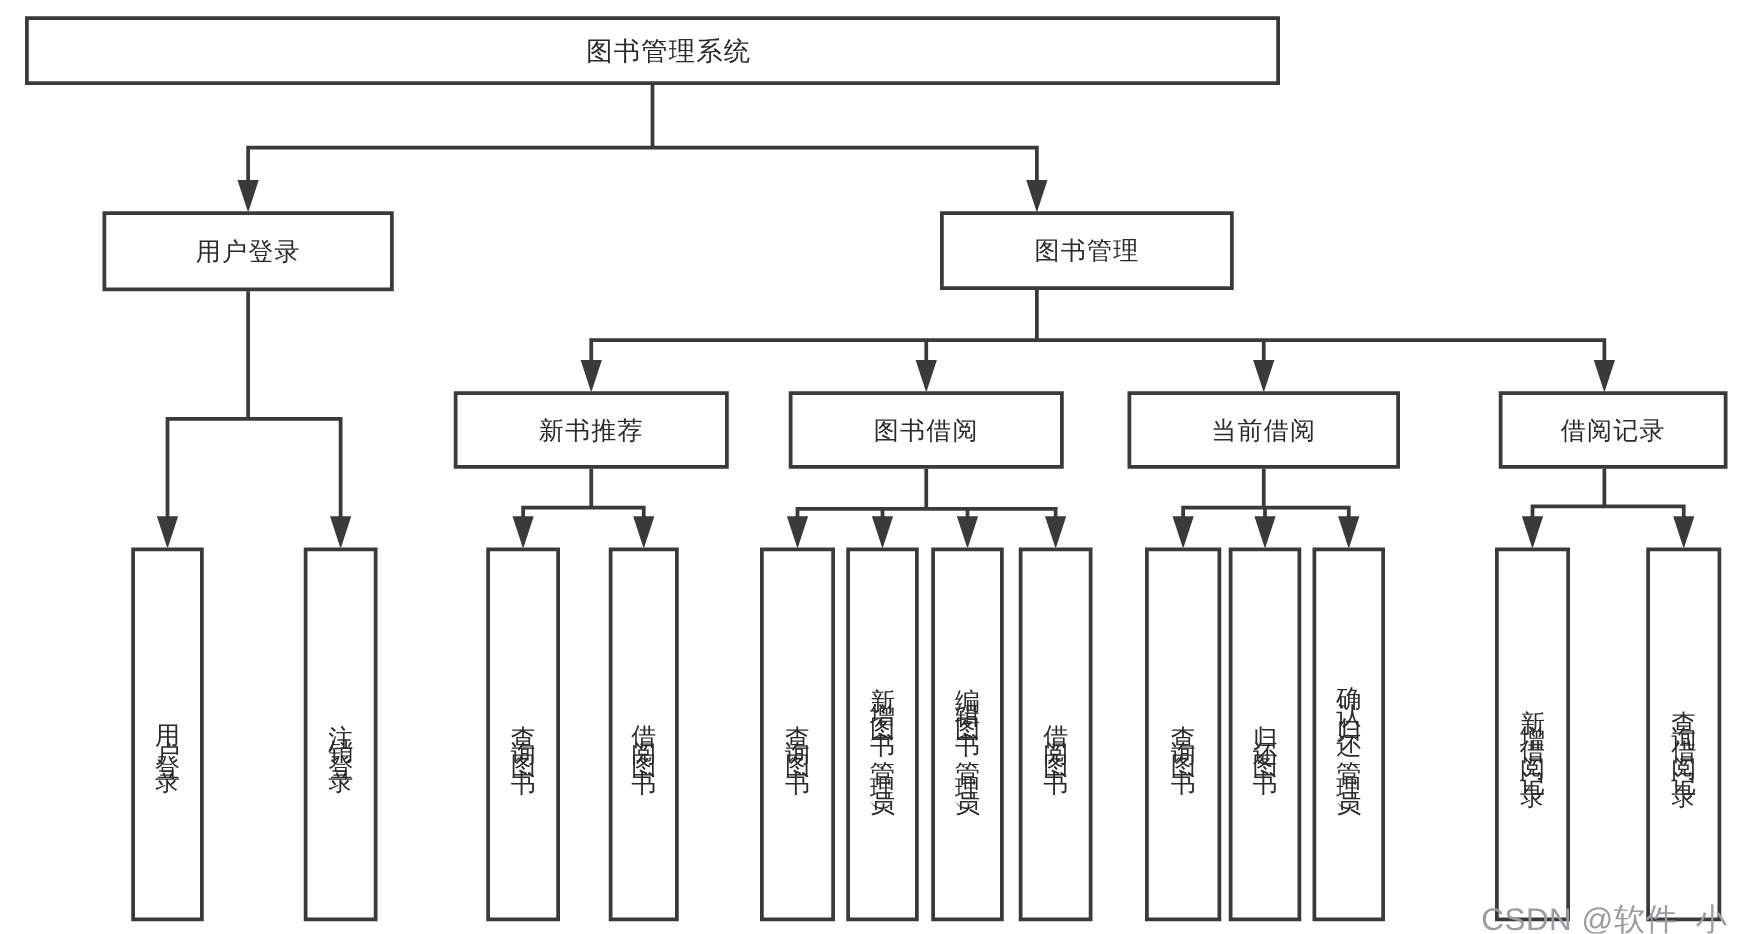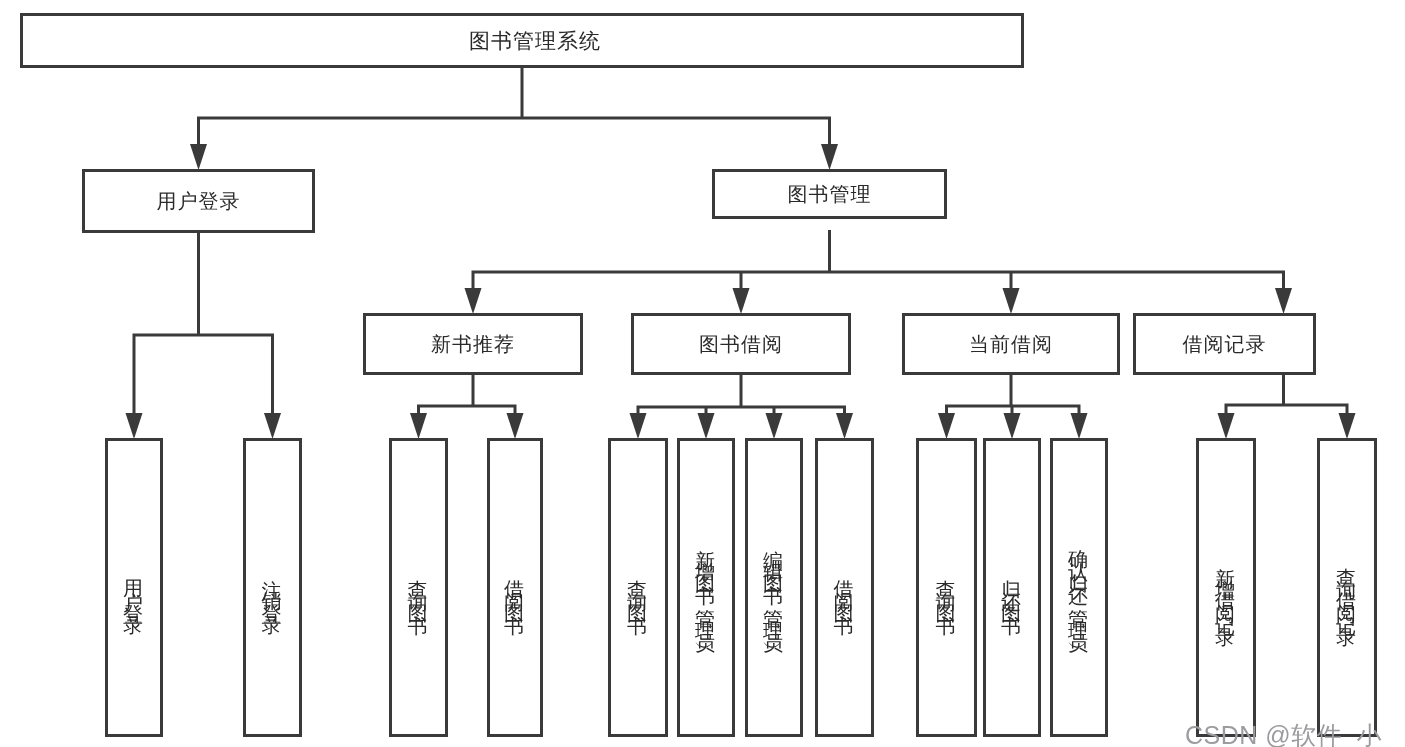--- a/index.html
+++ b/index.html
@@ -81,33 +81,33 @@
       <polygon points="1217.5,413 1234.5,413 1226,439"></polygon>
       <polygon points="1338.5,413 1355.5,413 1347,439"></polygon>
     </svg>
   <div id="watermark">CSDN @软件_小贺同学</div>
 <div class="node root-size" style="left: 20px; top: 13px; width: 1004px; height: 55px; padding-left: 26px;">
       <span>图书管理系统</span>
     </div>
     <div class="node" style="left: 82px; top: 169px; width: 233px; height: 64px;">
       <span>用户登录</span>
     </div>
-    <div class="node" style="left: 712px; top: 169px; width: 235px; height: 50px;">
+    <div class="node" style="left: 752px; top: 169px; width: 235px; height: 63px;">
       <span>图书管理</span>
     </div>
     <div class="node" style="left: 363px; top: 313px; width: 220px; height: 62px;">
       <span>新书推荐</span>
     </div>
     <div class="node" style="left: 631px; top: 313px; width: 220px; height: 62px;">
       <span>图书借阅</span>
     </div>
     <div class="node" style="left: 902px; top: 313px; width: 218px; height: 62px;">
       <span>当前借阅</span>
     </div>
-    <div class="node" style="left: 1133px; top: 313px; width: 183px; height: 62px;">
+    <div class="node" style="left: 1199px; top: 313px; width: 183px; height: 62px;">
       <span>借阅记录</span>
     </div>
     <div class="node vertical" style="left: 105px; top: 438px; width: 58px; height: 299px;">
       <span>用户登录</span>
     </div>
     <div class="node vertical" style="left: 243px; top: 438px; width: 59px; height: 299px;">
       <span>注销登录</span>
     </div>
     <div class="node vertical" style="left: 389px; top: 438px; width: 59px; height: 299px;">
       <span>查询图书</span>

